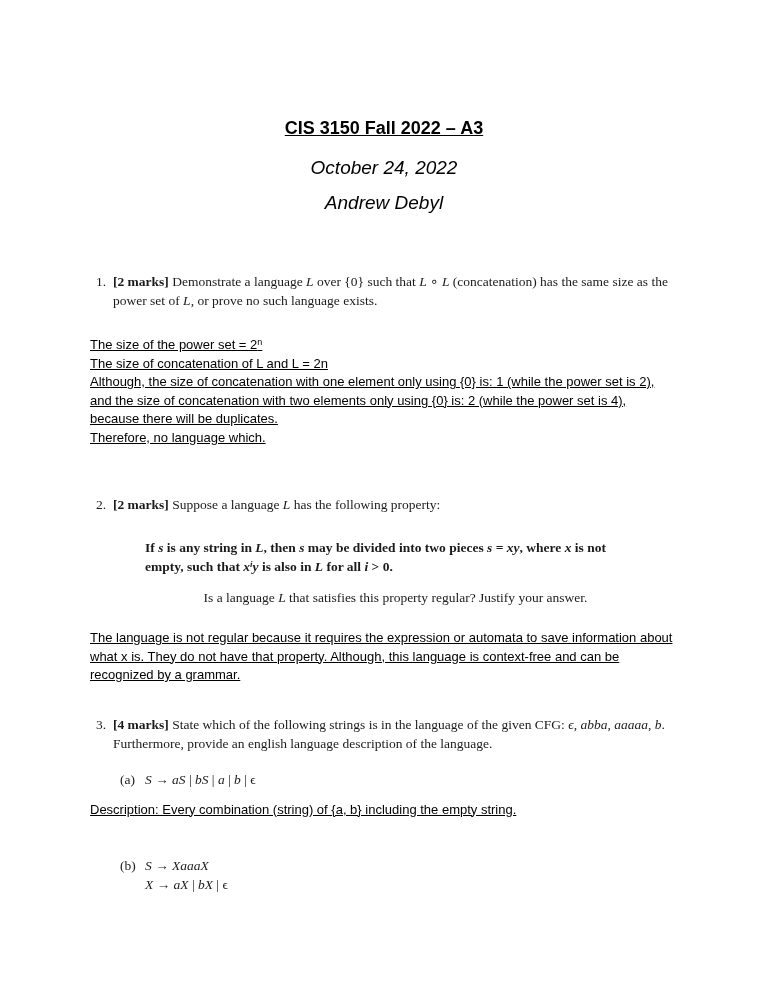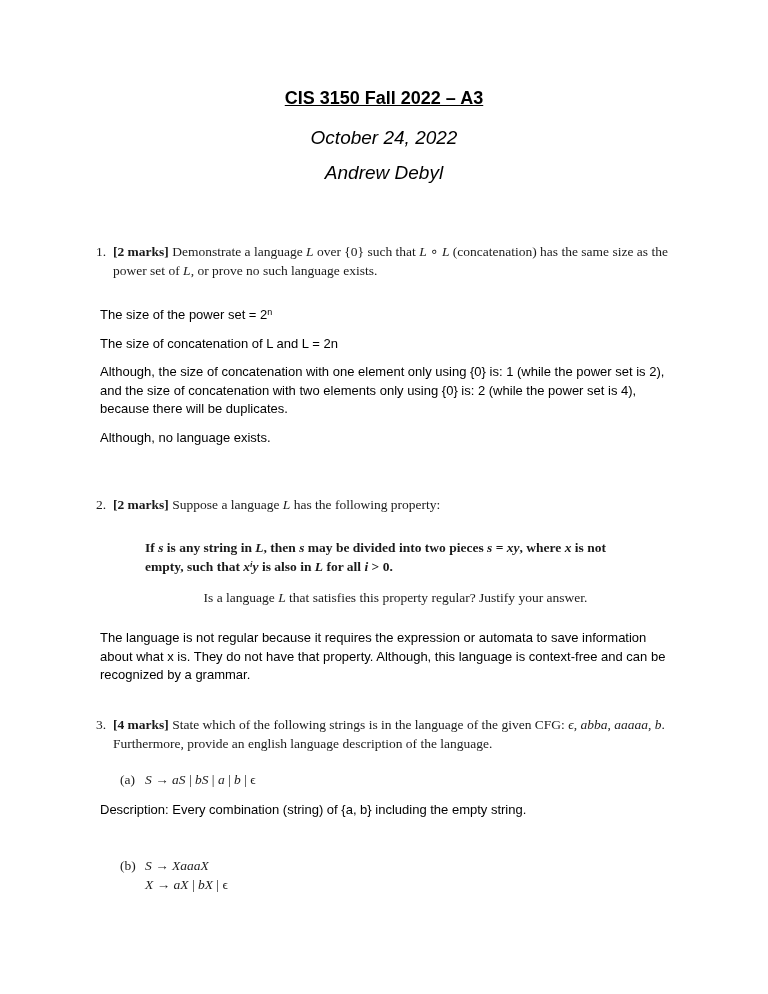--- a/index.html
+++ b/index.html
@@ -1,21 +1,21 @@
 <!DOCTYPE html>
 <html><head>
 <meta charset="utf-8">
 <style>
   html, body { margin: 0; padding: 0; background: #ffffff; }
   .page {
     width: 768px;
     min-height: 994px;
     background: #ffffff;
     box-sizing: border-box;
-    padding-top: 88px;
+    padding-top: 118px;
     color: #111111;
   }
   .doc-title {
     text-align: center;
     font-family: "Liberation Sans", sans-serif;
     font-size: 18px;
     font-weight: 700;
     text-decoration: underline;
     margin: 0 0 18px 0;
     color: #000;
@@ -35,21 +35,21 @@
   .qtext { flex: 1; }
   .seg-i { font-style: italic; }
   .seg-b { font-weight: 700; }
   .seg-sup { font-size: 9px; vertical-align: 4px; line-height: 0; }
   .answer {
     font-family: "Liberation Sans", sans-serif;
     font-size: 13px;
     line-height: 18.5px;
     color: #000;
   }
-  .answer p { margin: 10px; }
+  .answer p { margin: 0; text-decoration: underline; }
   #q1 { margin-top: 58px; }
   #ans1 { margin-top: 26px; }
   #q2 { margin-top: 48px; }
   .property { margin: 24px 38px 0 55px; font-weight: bold; }
   .qfollow { margin: 12px 0 0 23px; text-align: center; }
   #ans2 { margin-top: 22px; }
   #q3 { margin-top: 30px; }
   .part-row { display: flex; margin: 17px 0 0 30px; }
   .part-label { flex: 0 0 25px; width: 25px; }
   #ans3a { margin-top: 12px; }
@@ -69,21 +69,21 @@
 
     <div class="qrow serif" id="q1">
       <span class="qnum">1.</span>
       <div class="qtext"><span class="seg-b">[2 marks]</span><span> Demonstrate a language </span><span class="seg-i">L</span><span> over {0} such that </span><span class="seg-i">L</span><span> ∘ </span><span class="seg-i">L</span><span> (concatenation) has the same size as the power set of </span><span class="seg-i">L</span><span>, or prove no such language exists.</span></div>
     </div>
 
     <div class="answer" id="ans1">
       <p><span>The size of the power set = 2</span><span class="seg-sup">n</span></p>
       <p><span>The size of concatenation of L and L = 2n</span></p>
       <p><span>Although, the size of concatenation with one element only using {0} is: 1 (while the power set is 2), and the size of concatenation with two elements only using {0} is: 2 (while the power set is 4), because there will be duplicates.</span></p>
-      <p><span>Although, no language exists.</span></p>
+      <p><span>Therefore, no language which.</span></p>
     </div>
 
     <div class="qrow serif" id="q2">
       <span class="qnum">2.</span>
       <div class="qtext"><span class="seg-b">[2 marks]</span><span> Suppose a language </span><span class="seg-i">L</span><span> has the following property:</span></div>
     </div>
 
     <div class="serif property"><span>If </span><span class="seg-i">s</span><span> is any string in </span><span class="seg-i">L</span><span>, then </span><span class="seg-i">s</span><span> may be divided into two pieces </span><span class="seg-i">s</span><span> = </span><span class="seg-i">xy</span><span>, where </span><span class="seg-i">x</span><span> is not empty, such that </span><span class="seg-i">x</span><span class="seg-i seg-sup">i</span><span class="seg-i">y</span><span> is also in </span><span class="seg-i">L</span><span> for all </span><span class="seg-i">i</span><span> &gt; 0.</span></div>
 
     <div class="serif qfollow"><span>Is a language </span><span class="seg-i">L</span><span> that satisfies this property regular? Justify your answer.</span></div>

